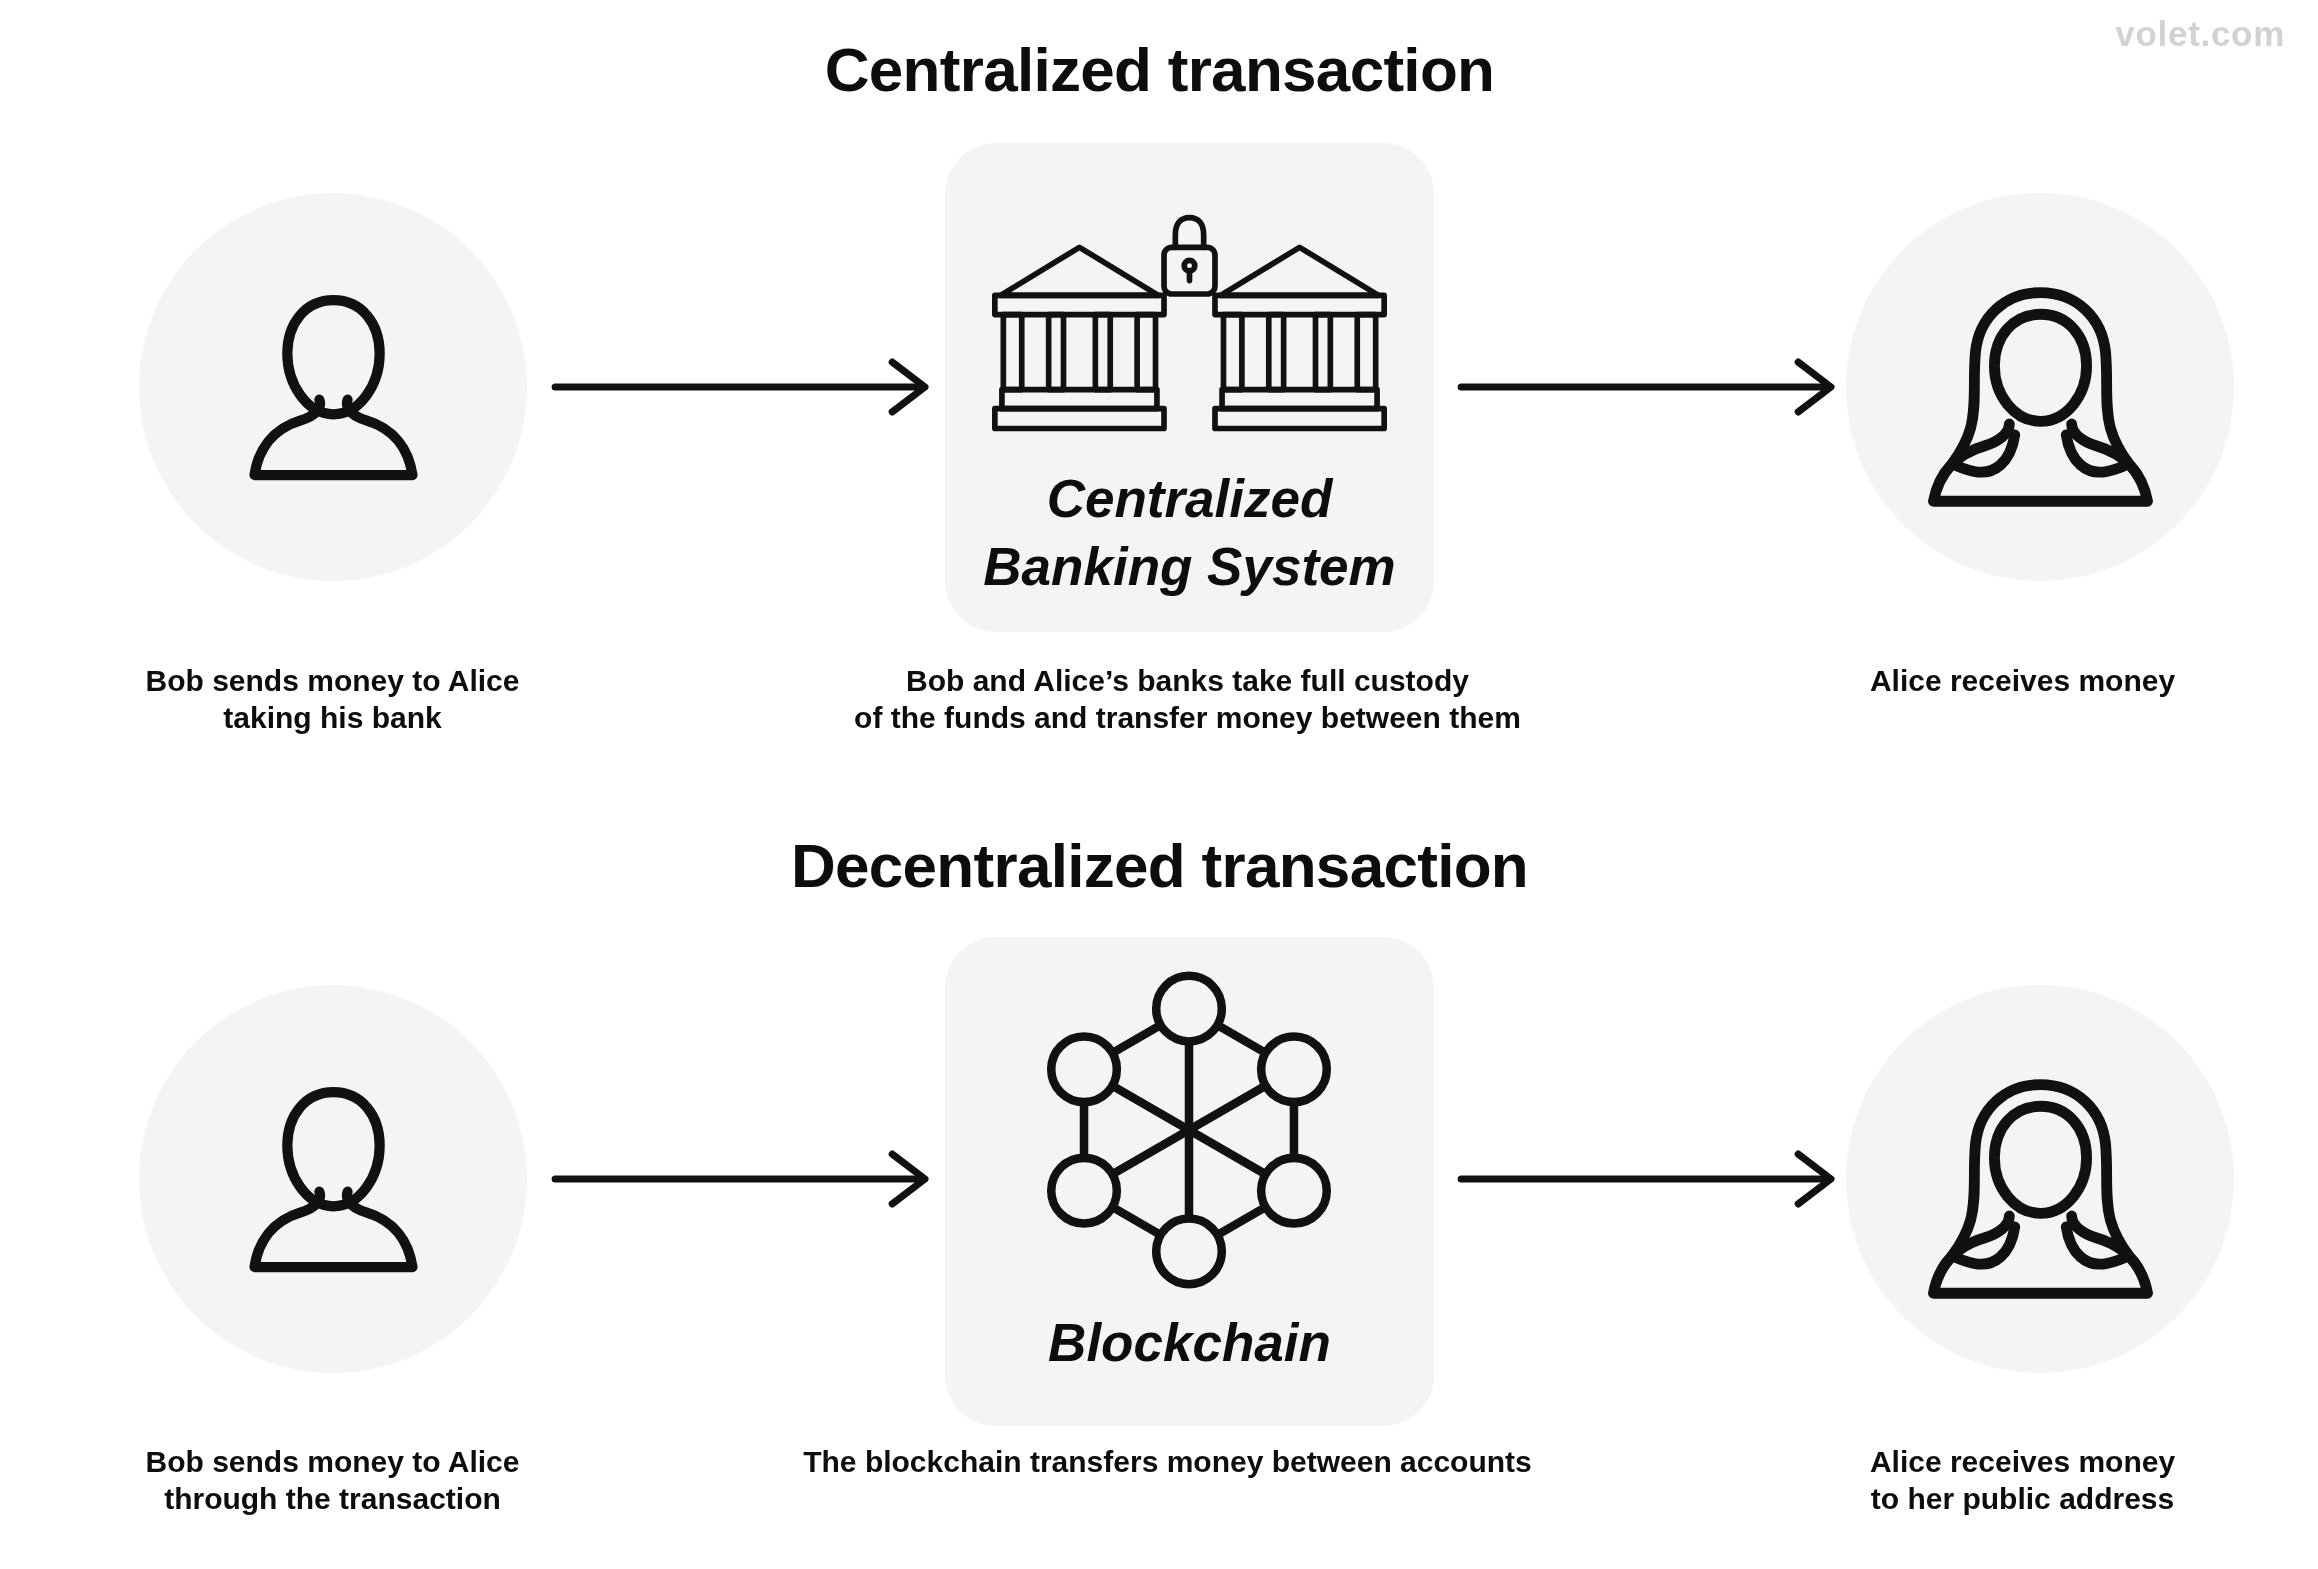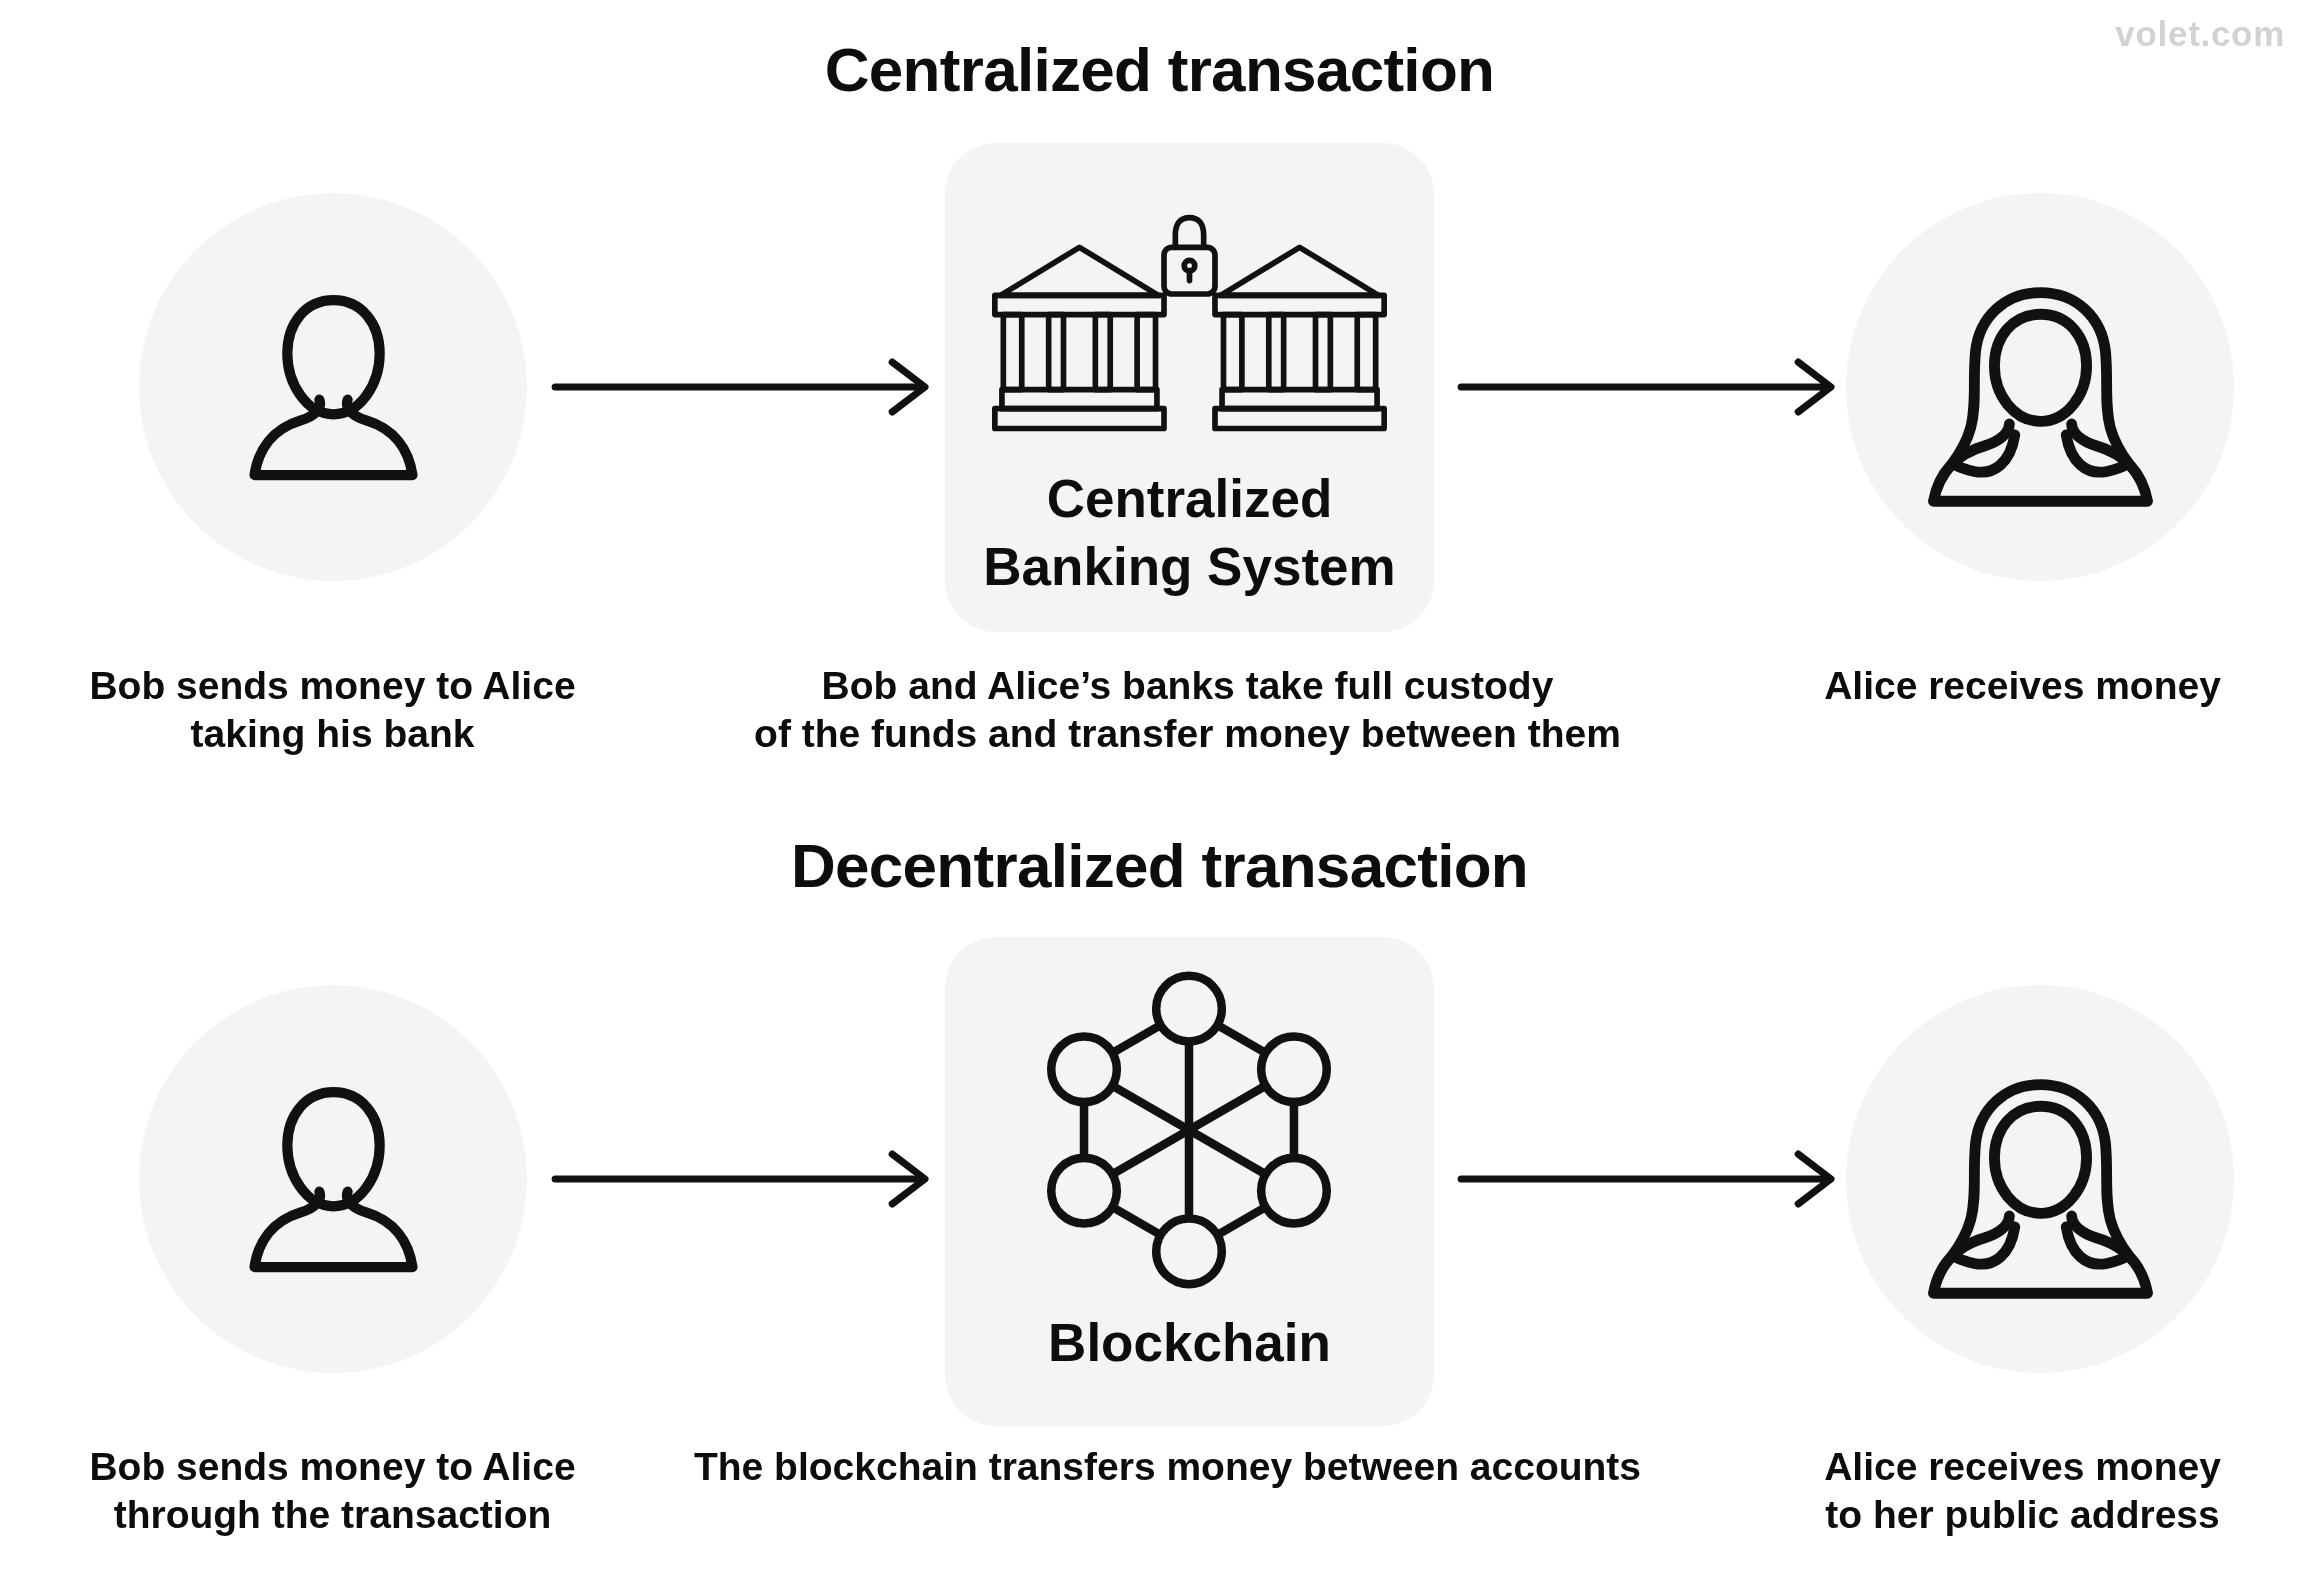--- a/index.html
+++ b/index.html
@@ -1,23 +1,23 @@
 <!DOCTYPE html>
 <html style="font-size:11.4px"><head>
 <meta charset="utf-8">
 <style>
   html,body{margin:0;padding:0;background:#ffffff;}
   body{width:2319px;height:1570px;position:relative;font-family:"Liberation Sans",sans-serif;color:#111;}
   .abs{position:absolute;}
   .watermark{right:34px;top:14.3px;font-size:35px;font-weight:600;color:#d2d2d4;letter-spacing:0.7px;}
   .title{left:0;width:2319px;text-align:center;font-size:62px;font-weight:700;color:#0d0d0d;letter-spacing:-0.7px;}
   .circle{width:388px;height:388px;border-radius:50%;background:#f4f4f5;}
-  .card{width:489px;height:489px;border-radius:51px;background:#f4f4f5;}
+  .card{width:489px;height:489px;border-radius:51px;background:#f4f4f5;font-style:italic;}
   .card-label{left:0;width:100%;text-align:center;font-size:53px;font-weight:600;line-height:1.28;color:#0d0d0d;}
-  .caption{text-align:center;font-size:39px;font-weight:600;line-height:1.24;color:#0d0d0d;}
+  .caption{text-align:center;font-size:30px;font-weight:600;line-height:1.24;color:#0d0d0d;}
   .caption span{display:block;}
   .ico{fill:none;stroke:#111;stroke-linecap:round;stroke-linejoin:round;}
   .node{fill:#f4f4f5;stroke:#111;}
 </style>
 </head>
 <body>
 
 <div class="abs watermark">volet.com</div>
 
 <div class="abs title" style="top:34px;">Centralized transaction</div>

